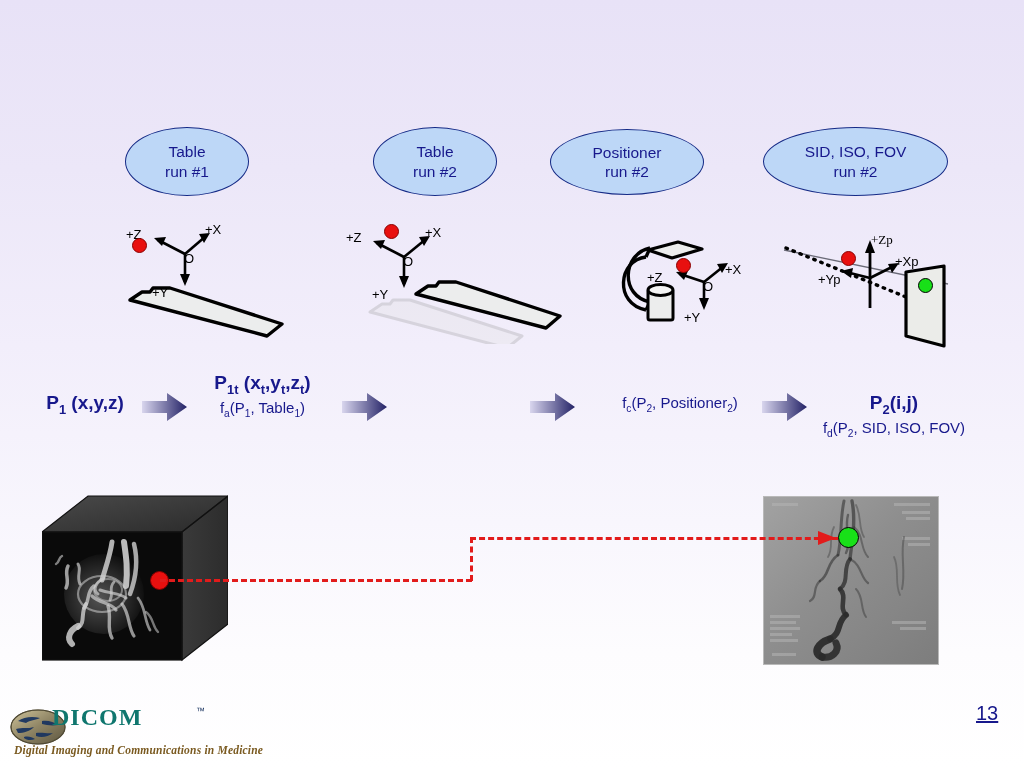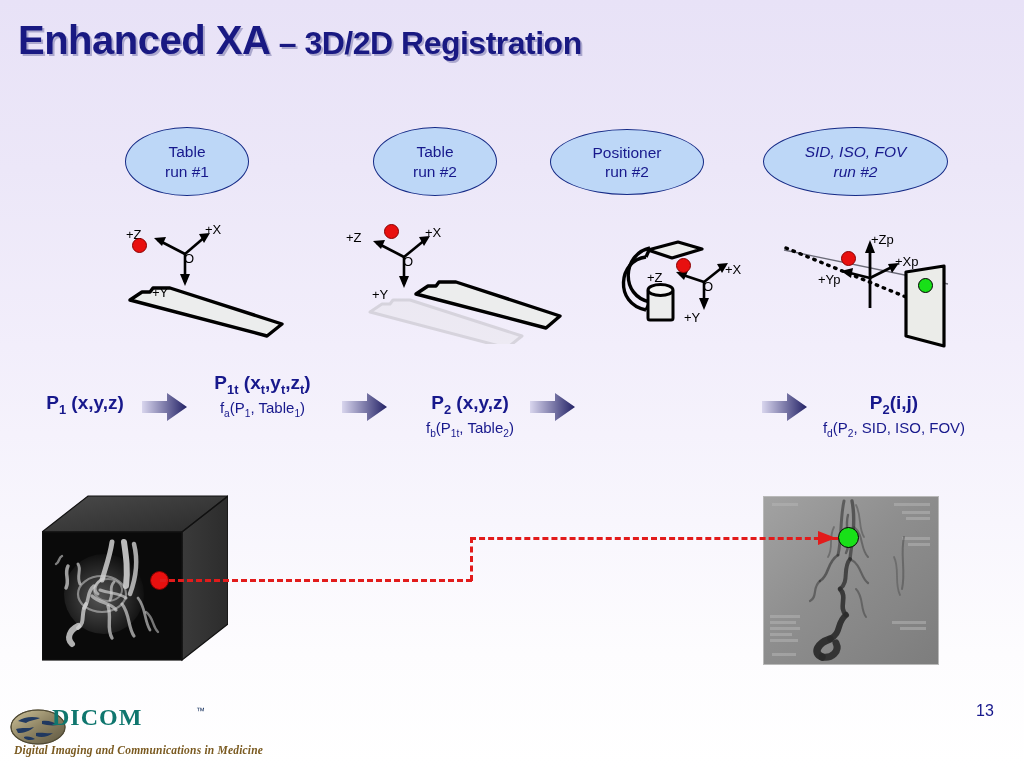--- a/index.html
+++ b/index.html
@@ -56,30 +56,27 @@
   .h-dash{border-top:3px dashed #e21b1b;}
   .v-dash{border-left:3px dashed #e21b1b;}
 
   
   #dicom-logo{position:absolute;left:10px;top:707px;width:248px;height:50px;}
   #dicom-wordmark{position:absolute;left:52px;top:704px;font-family:"Liberation Serif",serif;
     font-size:24px;font-weight:bold;color:#0f766e;letter-spacing:1px;}
   #dicom-tm{position:absolute;left:196px;top:706px;font-size:9px;color:#1b3560;}
   #dicom-tagline{position:absolute;left:14px;top:744px;font-family:"Liberation Serif",serif;
     font-size:11.5px;font-weight:bold;font-style:italic;color:#7a5a20;letter-spacing:.2px;}
-  #page-number{position:absolute;left:976px;top:702px;font-size:16px;color:#17188c;}
+  #page-number{position:absolute;left:976px;top:702px;font-size:20px;color:#17188c;text-decoration:underline;}
 </style>
 </head>
 <body>
 
 <div class="slide">
 
-  <div id="slide-title">
-    <span>Enhanced XA</span><span class="small"> – </span><span class="small">3D/2D Registration</span>
-  </div>
 
   <div class="ellipse" style="left:125px;top:127px;width:122px;height:67px;">
     <div>
       <span>Table</span>
       <span>run #1</span>
     </div>
   </div>
 
   <div class="ellipse" style="left:373px;top:127px;width:122px;height:67px;">
     <div>
@@ -88,21 +85,21 @@
     </div>
   </div>
 
   <div class="ellipse" style="left:550px;top:129px;width:152px;height:64px;">
     <div>
       <span>Positioner</span>
       <span>run #2</span>
     </div>
   </div>
 
-  <div class="ellipse" style="left:763px;top:127px;width:183px;height:67px;font-style:italic;">
+  <div class="ellipse" style="left:763px;top:127px;width:183px;height:67px;">
     <div>
       <span>SID, ISO, FOV</span>
       <span>run #2</span>
     </div>
   </div>
 
   <div class="diagram" style="left:112px;top:212px;width:190px;height:132px;">
     <svg width="190" height="132">
 
       <g stroke="#000" stroke-width="2.6" fill="none">
@@ -201,43 +198,40 @@
       <g stroke="#000" stroke-width="2.8" fill="none">
         <path d="M92,50 L92,18"></path>
         <path d="M92,50 L92,80"></path>
         <path d="M92,50 L68,44"></path>
         <path d="M92,50 L116,38"></path>
       </g>
       <polygon points="92,12 87,25 97,25" fill="#000"></polygon>
       <polygon points="63,43 75,40 73,50" fill="#000"></polygon>
       <polygon points="121,35 110,36 114,45" fill="#000"></polygon>
     </svg>
-    <div class="axlabel big" style="left:93px;top:4px;">+Zp</div>
+    <div class="axlabel big" style="left:93px;top:4px;font-family:Liberation Serif, serif;">+Zp</div>
     <div class="axlabel big" style="left:117px;top:26px;">+Xp</div>
     <div class="axlabel big" style="left:40px;top:44px;">+Yp</div>
     <div class="dot-red" style="left:63px;top:23px;"></div>
     <div class="dot-green" style="left:140px;top:50px;"></div>
   </div>
 
   <div class="formula" style="left:0px;top:392px;width:170px;">
     <span class="main">P<sub>1</sub> (x,y,z)</span>
     <span class="sub"></span>
   </div>
 
   <div class="formula" style="left:140px;top:372px;width:245px;">
     <span class="main">P<sub>1t</sub> (x<sub>t</sub>,y<sub>t</sub>,z<sub>t</sub>)</span>
     <span class="sub">f<sub>a</sub>(P<sub>1</sub>, Table<sub>1</sub>)</span>
   </div>
 
-  <div class="formula" style="left:350px;top:392px;width:240px;">
-    <span class="main">P<sub>2</sub> (x,y,z)</span>
-    <span class="sub">f<sub>b</sub>(P<sub>1t</sub>, Table<sub>2</sub>)</span>
-  </div>
 
   <div class="formula" style="left:546px;top:392px;width:268px;">
+    <span class="sub">f<sub>c</sub>(P<sub>2</sub>, Positioner<sub>2</sub>)</span>
   </div>
 
   <div class="formula" style="left:760px;top:392px;width:268px;">
     <span class="main">P<sub>2</sub>(i,j)</span>
     <span class="sub">f<sub>d</sub>(P<sub>2</sub>, SID, ISO, FOV)</span>
   </div>
 
   <svg class="blockarrow" style="left:142px;top:392px;" viewBox="0 0 46 30">
     <defs>
         <linearGradient id="ag1" x1="0" y1="0" x2="1" y2="0">

